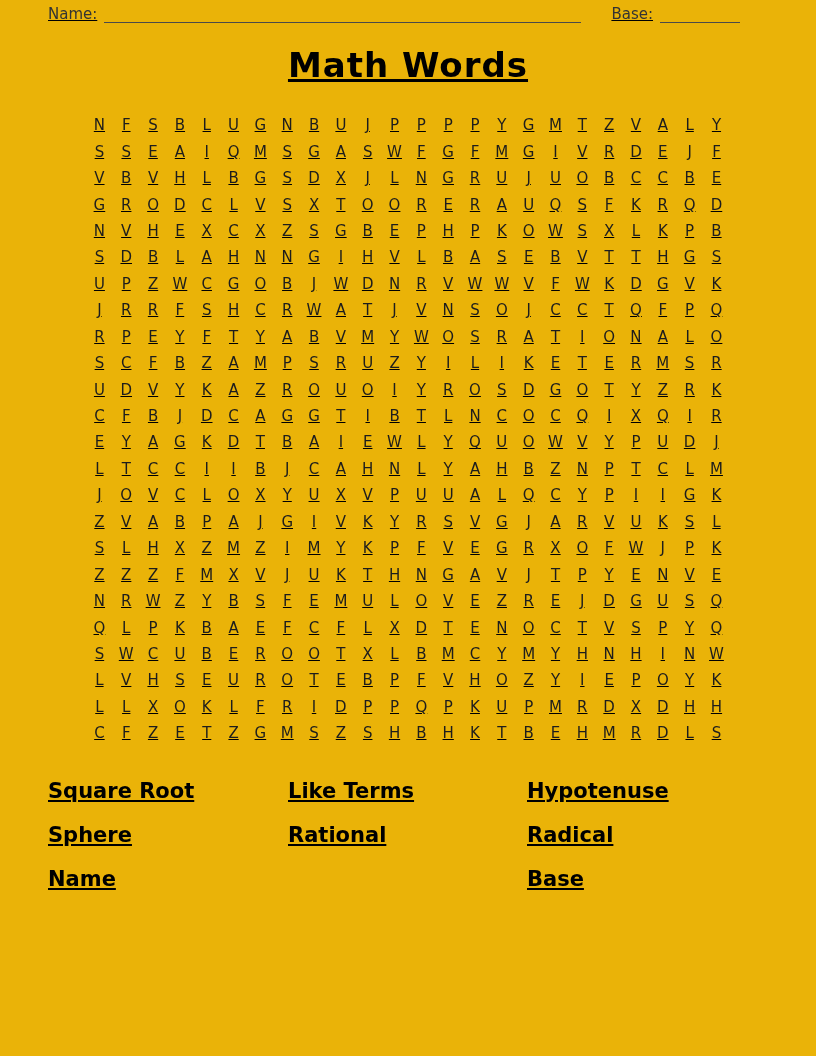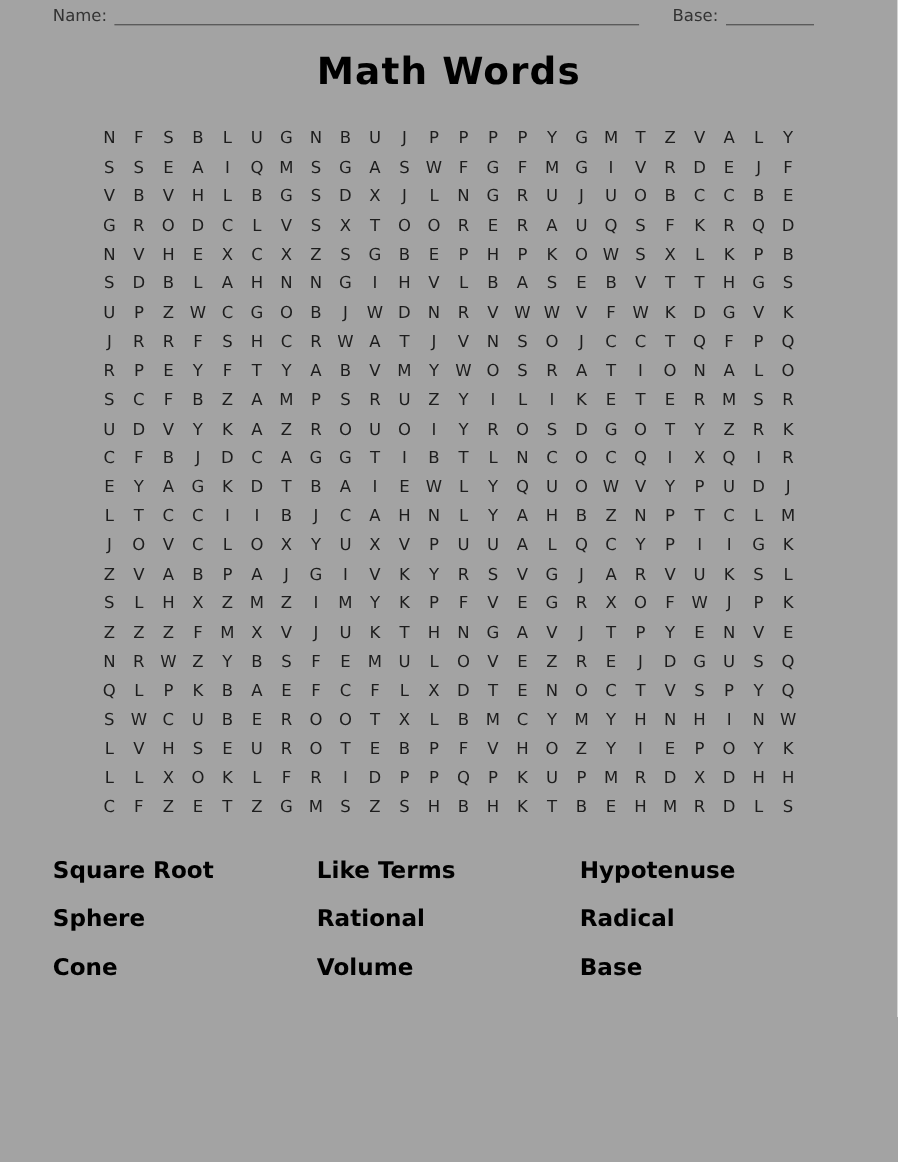--- a/index.html
+++ b/index.html
@@ -2,24 +2,25 @@
 <html><head>
 <meta charset="utf-8">
 <style>
   * { box-sizing: border-box; }
   html, body { margin: 0; padding: 0; background: #fff; }
   .page {
     position: relative;
     width: 816px;
     height: 1056px;
     margin: 0 auto;
-    background: #a3a3a3;
+    background: #eab308;
     font-family: "DejaVu Sans", sans-serif;
     color: #000;
     overflow: hidden;
+    text-decoration: underline;
   }
   
   .top-row {
     display: flex;
     align-items: flex-end;
     gap: 30px;
     padding: 5px 76px 0 48px;
     font-size: 15px;
     color: #333;
   }
@@ -713,26 +714,25 @@
         <span class="grid-cell">D</span>
         <span class="grid-cell">L</span>
         <span class="grid-cell">S</span>
       </div>
     </div>
 
   <div class="word-list" id="word-list">
       <div class="word-col word-col-1">
         <div class="word-item">Square Root</div>
         <div class="word-item">Sphere</div>
-        <div class="word-item">Cone</div>
+        <div class="word-item">Name</div>
       </div>
       <div class="word-col word-col-2">
         <div class="word-item">Like Terms</div>
         <div class="word-item">Rational</div>
-        <div class="word-item">Volume</div>
       </div>
       <div class="word-col word-col-3">
         <div class="word-item">Hypotenuse</div>
         <div class="word-item">Radical</div>
         <div class="word-item">Base</div>
       </div>
     </div>
 
 </div>
 

